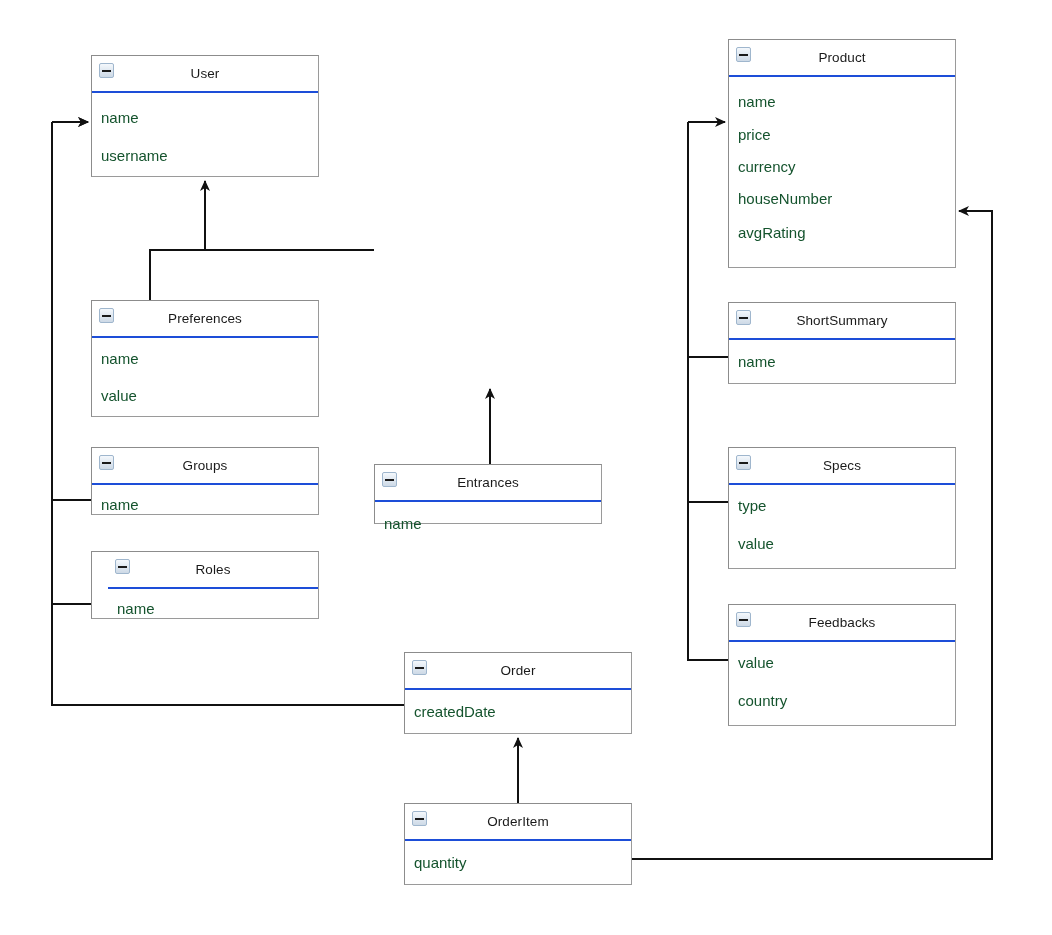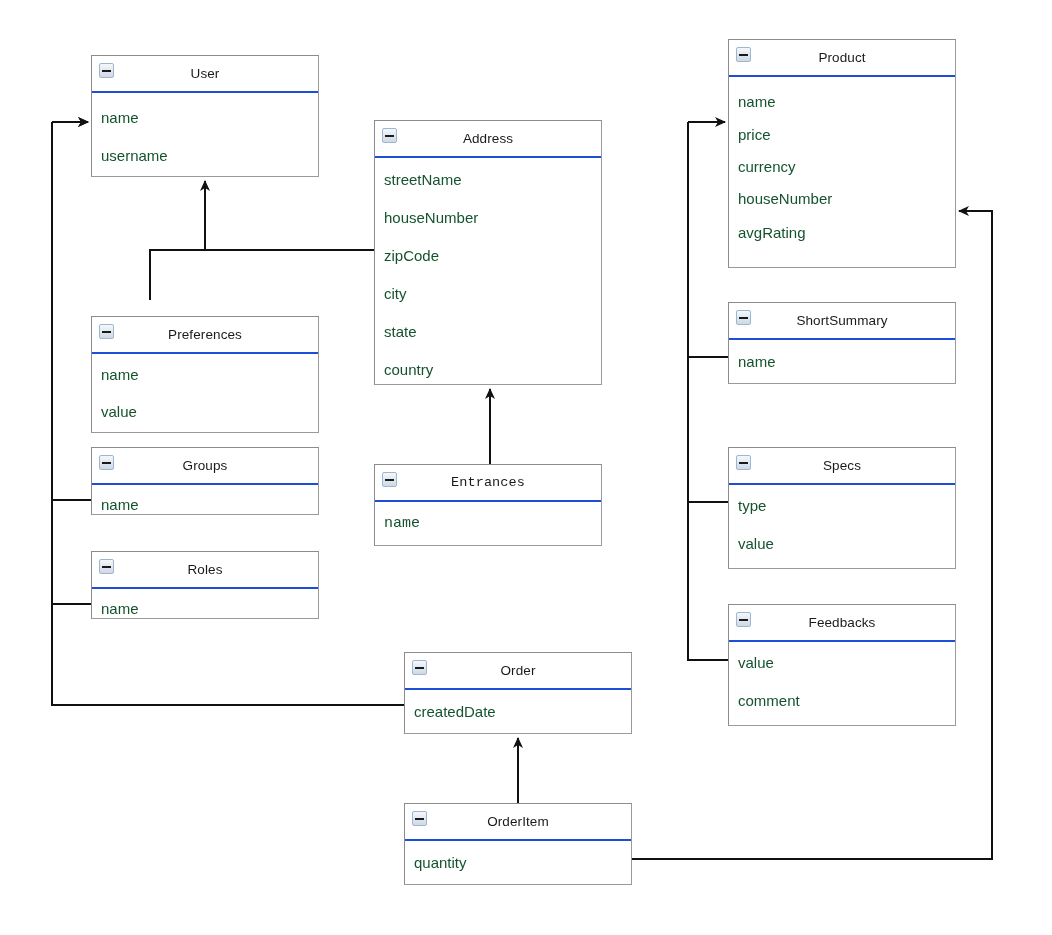--- a/index.html
+++ b/index.html
@@ -150,50 +150,36 @@
     <div class="uml-header">
       <span class="collapse-icon"></span>
       <div class="uml-title">User</div>
     </div>
     <div class="uml-attrs">
       <div class="uml-attr" style="top:17px;">name</div>
       <div class="uml-attr" style="top:55px;text-align:center;">username</div>
     </div>
   </div>
 
-  <div class="uml-class" style="left:374px; top:120px; width:228px; height:265px;">
-    <div class="uml-header">
-      <span class="collapse-icon"></span>
-      <div class="uml-title">Address</div>
-    </div>
-    <div class="uml-attrs">
-      <div class="uml-attr" style="top:14px;">streetName</div>
-      <div class="uml-attr" style="top:52px;">houseNumber</div>
-      <div class="uml-attr" style="top:90px;">zipCode</div>
-      <div class="uml-attr" style="top:128px;">city</div>
-      <div class="uml-attr" style="top:166px;">state</div>
-      <div class="uml-attr" style="top:204px;">country</div>
-    </div>
-  </div>
 
   <div class="uml-class" style="left:728px; top:39px; width:228px; height:229px;">
     <div class="uml-header">
       <span class="collapse-icon"></span>
       <div class="uml-title">Product</div>
     </div>
     <div class="uml-attrs">
       <div class="uml-attr" style="top:17px;">name</div>
       <div class="uml-attr" style="top:50px;">price</div>
       <div class="uml-attr" style="top:82px;">currency</div>
       <div class="uml-attr" style="top:114px;">houseNumber</div>
       <div class="uml-attr" style="top:148px;">avgRating</div>
     </div>
   </div>
 
-  <div class="uml-class" style="left:91px; top:300px; width:228px; height:117px;margin-top:16px;">
+  <div class="uml-class" style="left:91px; top:300px; width:228px; height:117px;">
     <div class="uml-header">
       <span class="collapse-icon"></span>
       <div class="uml-title">Preferences</div>
     </div>
     <div class="uml-attrs">
       <div class="uml-attr" style="top:13px;">name</div>
       <div class="uml-attr" style="top:50px;">value</div>
     </div>
   </div>
 
@@ -221,48 +207,48 @@
     <div class="uml-header">
       <span class="collapse-icon"></span>
       <div class="uml-title">Specs</div>
     </div>
     <div class="uml-attrs">
       <div class="uml-attr" style="top:13px;">type</div>
       <div class="uml-attr" style="top:51px;">value</div>
     </div>
   </div>
 
-  <div class="uml-class" style="left:374px; top:464px; width:228px; height:82px;font-family:Liberation Mono, monospace;">
+  <div class="uml-class" style="left:374px; top:464px; width:228px; height:60px;">
     <div class="uml-header">
       <span class="collapse-icon"></span>
       <div class="uml-title">Entrances</div>
     </div>
     <div class="uml-attrs">
       <div class="uml-attr" style="top:14px;">name</div>
     </div>
   </div>
 
-  <div class="uml-class" style="left:91px; top:551px; width:228px; height:68px;">
+  <div class="uml-class" style="left:91px; top:551px; width:228px; height:68px;padding-left:16px;">
     <div class="uml-header">
       <span class="collapse-icon"></span>
       <div class="uml-title">Roles</div>
     </div>
     <div class="uml-attrs">
       <div class="uml-attr" style="top:12px;">name</div>
     </div>
   </div>
 
   <div class="uml-class" style="left:728px; top:604px; width:228px; height:122px;">
     <div class="uml-header">
       <span class="collapse-icon"></span>
       <div class="uml-title">Feedbacks</div>
     </div>
     <div class="uml-attrs">
       <div class="uml-attr" style="top:13px;">value</div>
-      <div class="uml-attr" style="top:51px;">comment</div>
+      <div class="uml-attr" style="top:51px;">country</div>
     </div>
   </div>
 
   <div class="uml-class" style="left:404px; top:803px; width:228px; height:82px;">
     <div class="uml-header">
       <span class="collapse-icon"></span>
       <div class="uml-title">OrderItem</div>
     </div>
     <div class="uml-attrs">
       <div class="uml-attr" style="top:14px;">quantity</div>

